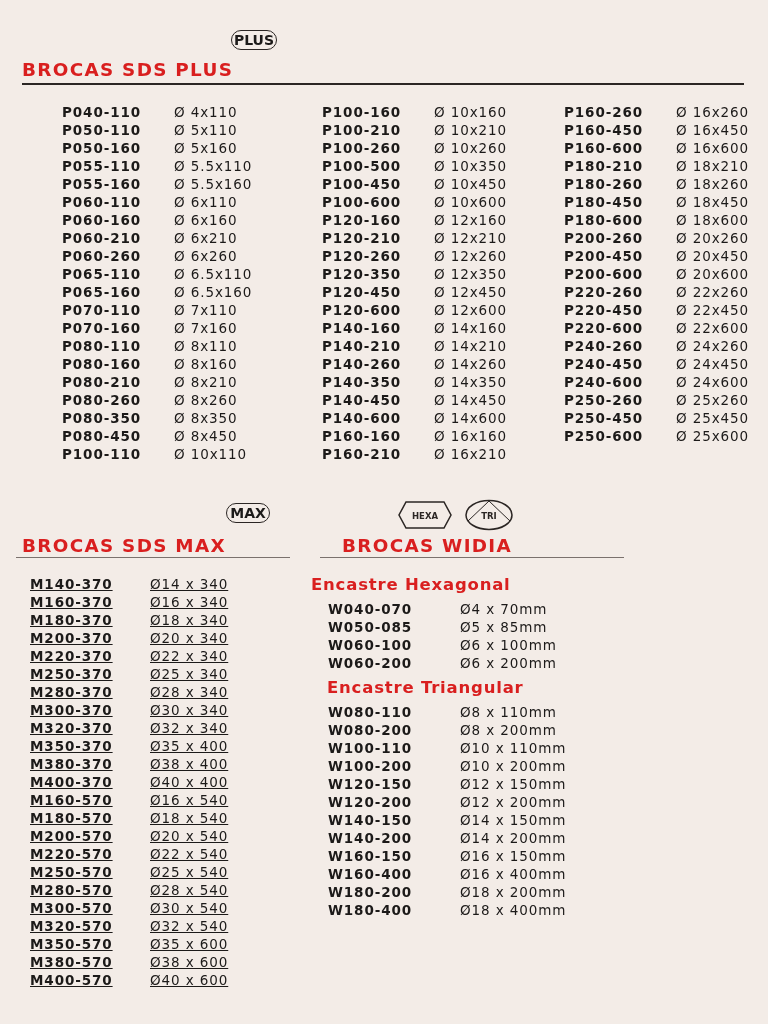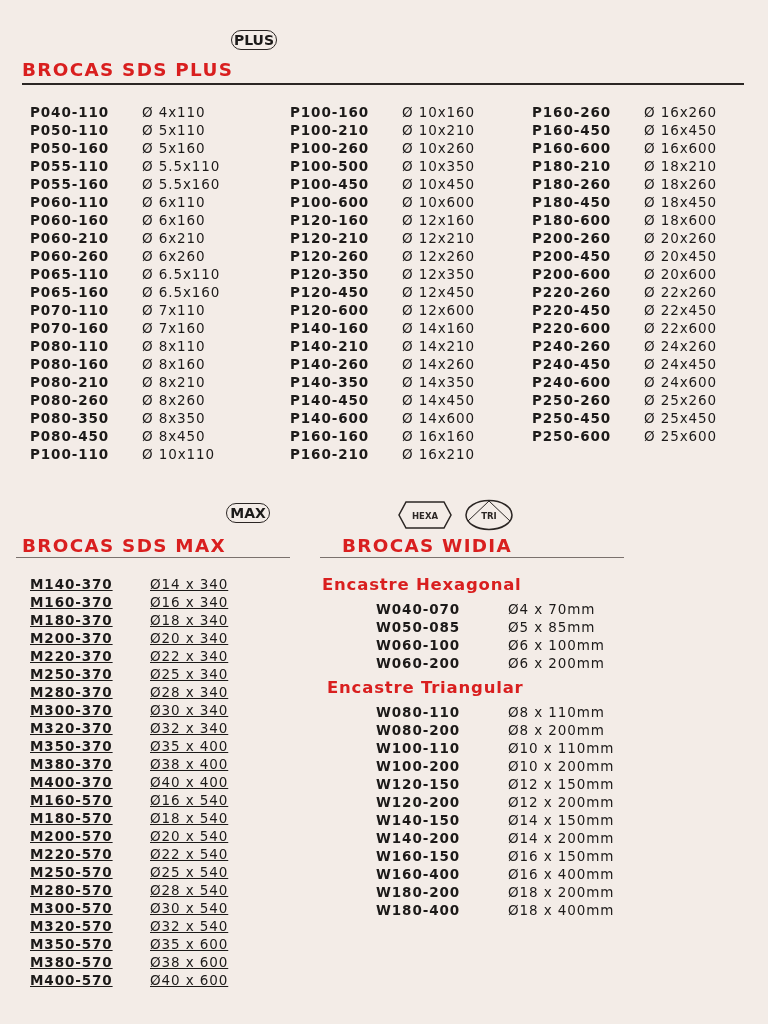--- a/index.html
+++ b/index.html
@@ -16,23 +16,23 @@
   }
   .rule { position:absolute; height:2px; background:#2b2624; }
   .rule.light { height:1px; background:#7a716d; }
   .sub {
     position:absolute; color:#d91f1f; font-weight:bold; font-size:16.5px; letter-spacing:0.8px;
   }
   .list { position:absolute; }
   .row { height:18px; line-height:18px; white-space:nowrap; font-size:13.5px; display:flex; }
   .code { font-weight:bold; letter-spacing:0.9px; }
   .dim { letter-spacing:0.9px; }
-  .plist .code { width:112px; }
+  .plist .code { width:112px;margin-left:32px; }
   .mlist .code { width:120px; }
-  .wlist .code { width:132px;margin-left:48px; }
+  .wlist .code { width:132px; }
   .badge {
     position:absolute; border:1.5px solid #2b2624; border-radius:14px;
     font-size:14px; font-weight:bold; text-align:center; line-height:18px; height:18px;
     background:#f3ece7;
   }
   .hex { position:absolute; }
 </style>
 </head>
 <body>
 
@@ -386,21 +386,21 @@
   <text x="27" y="17.5" text-anchor="middle" font-family="DejaVu Sans, sans-serif" font-size="8.5" font-weight="bold" fill="#2b2624">HEXA</text>
 </svg>
 <svg class="hex" style="left:464px;top:499px;" width="50" height="32" viewBox="0 0 50 32">
   <ellipse cx="25" cy="16" rx="23" ry="14.5" fill="none" stroke="#2b2624" stroke-width="1.5"></ellipse>
   <polyline points="4,22 25,2 46,22" fill="none" stroke="#2b2624" stroke-width="1"></polyline>
   <text x="25" y="20" text-anchor="middle" font-family="DejaVu Sans, sans-serif" font-size="8.5" font-weight="bold" fill="#2b2624">TRI</text>
 </svg>
 <div class="title" style="left:342px;top:536px;">BROCAS WIDIA</div>
 <div class="rule light" style="left:320px;top:557px;width:304px;"></div>
 
-<div class="sub" style="left:322px;top:575px;">Encastre Hexagonal</div>
+<div class="sub" style="left:311px;top:575px;">Encastre Hexagonal</div>
 <div class="list wlist" style="left:328px;top:600px;">
     <div class="row">
       <span class="code">W040-070</span>
       <span class="dim">Ø4 x 70mm</span>
     </div>
     <div class="row">
       <span class="code">W050-085</span>
       <span class="dim">Ø5 x 85mm</span>
     </div>
     <div class="row">

